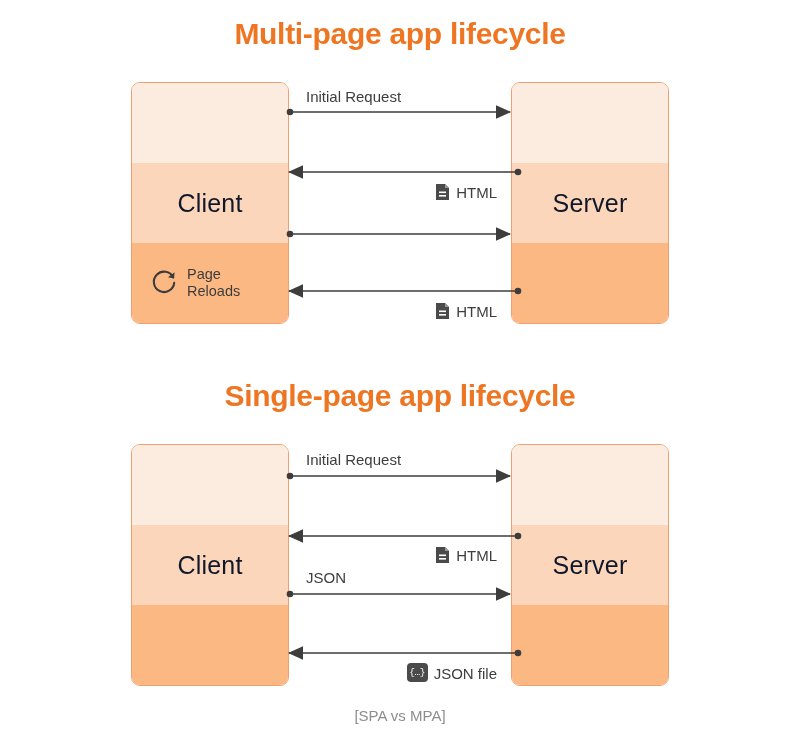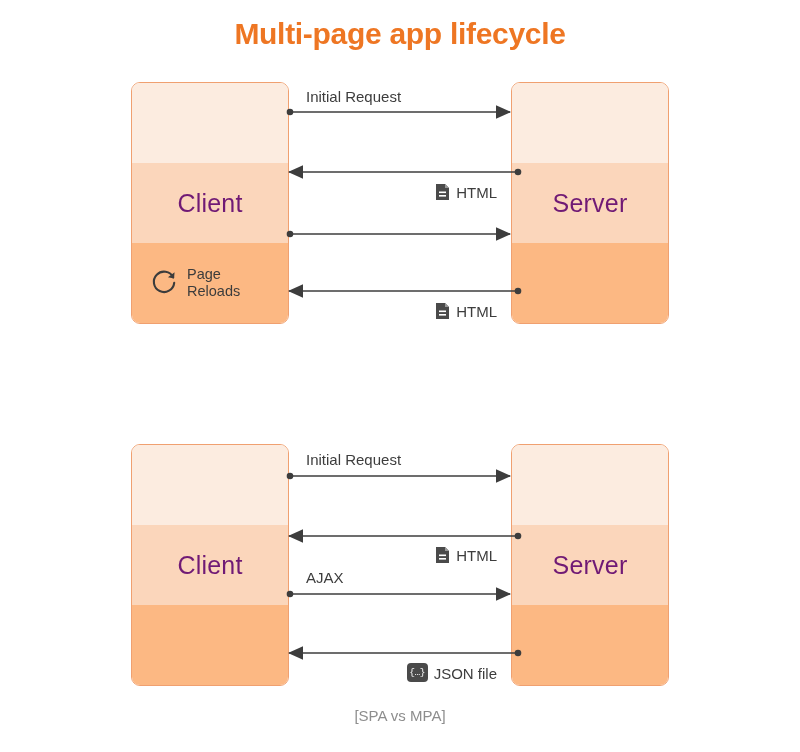--- a/index.html
+++ b/index.html
@@ -55,21 +55,21 @@
   .band-3 { height: 33.3%; background: #fcb883; }
 
   .node-label {
     position: absolute;
     left: 0;
     width: 100%;
     top: 50%;
     transform: translateY(-50%);
     text-align: center;
     font-size: 25px;
-    color: #701a75;
+    color: #0f172a;
     letter-spacing: 0.2px;
   }
 
   
   .reloads {
     position: absolute;
     left: 18px;
     top: 50%;
     transform: translateY(-50%);
     display: flex;
@@ -210,20 +210,21 @@
       <svg class="file-icon" viewBox="0 0 15 18">
         <path d="M1 1 H10 L14 5 V17 H1 Z" fill="#4a4a4a"></path>
         <path d="M10 1 L14 5 H10 Z" fill="#9a9a9a"></path>
         <rect x="4" y="8.5" width="7" height="1.6" fill="#ffffff"></rect>
         <rect x="4" y="12" width="7" height="1.6" fill="#ffffff"></rect>
       </svg>
       <span>HTML</span>
     </div>
   </div>
 
+  <div class="diagram-title title-spa">Single-page app lifecycle</div>
 
   <div class="diagram diagram-spa">
 
     <div class="node node-client">
       <div class="band band-1"></div>
       <div class="band band-2">
         <div class="node-label">Client</div>
       </div>
       <div class="band band-3"></div>
     </div>
@@ -259,21 +260,21 @@
       <svg class="file-icon" viewBox="0 0 15 18">
         <path d="M1 1 H10 L14 5 V17 H1 Z" fill="#4a4a4a"></path>
         <path d="M10 1 L14 5 H10 Z" fill="#9a9a9a"></path>
         <rect x="4" y="8.5" width="7" height="1.6" fill="#ffffff"></rect>
         <rect x="4" y="12" width="7" height="1.6" fill="#ffffff"></rect>
       </svg>
       <span>HTML</span>
     </div>
 
     <div class="arrow-label left" style="top:125px;">
-      <span>AJAX</span>
+      <span>JSON</span>
     </div>
 
     <div class="arrow-label right" style="top:183px;">
       <span class="json-icon">{…}</span>
       <span>JSON file</span>
     </div>
   </div>
 
   <div class="caption">[SPA vs MPA]</div>
 

